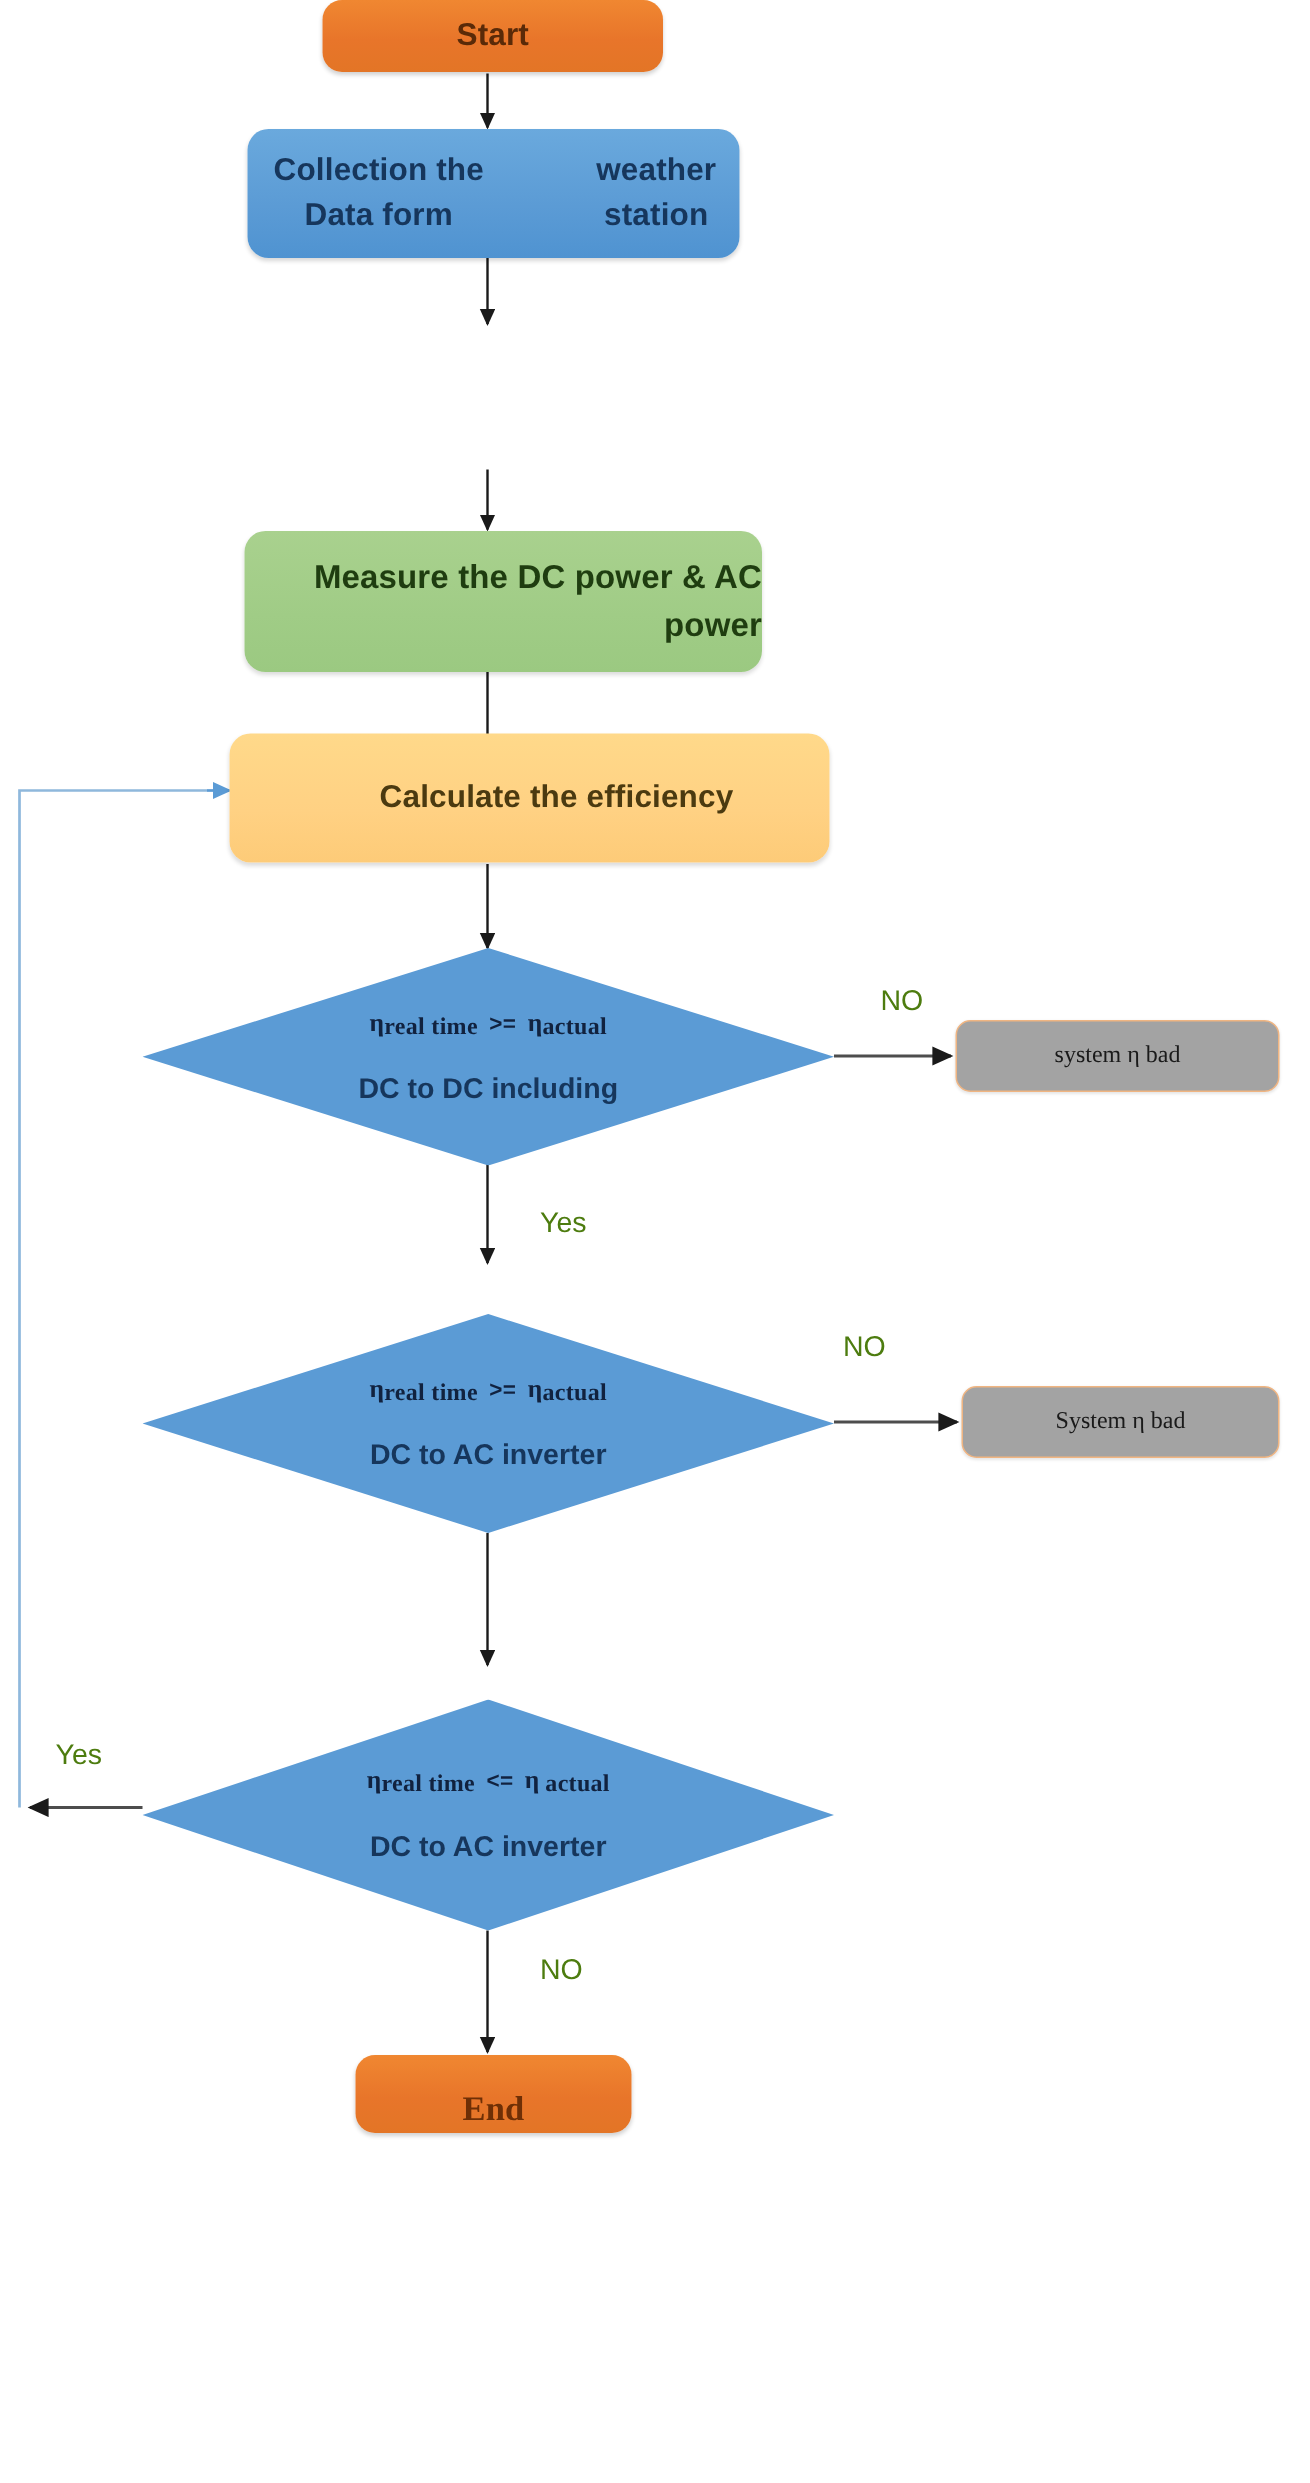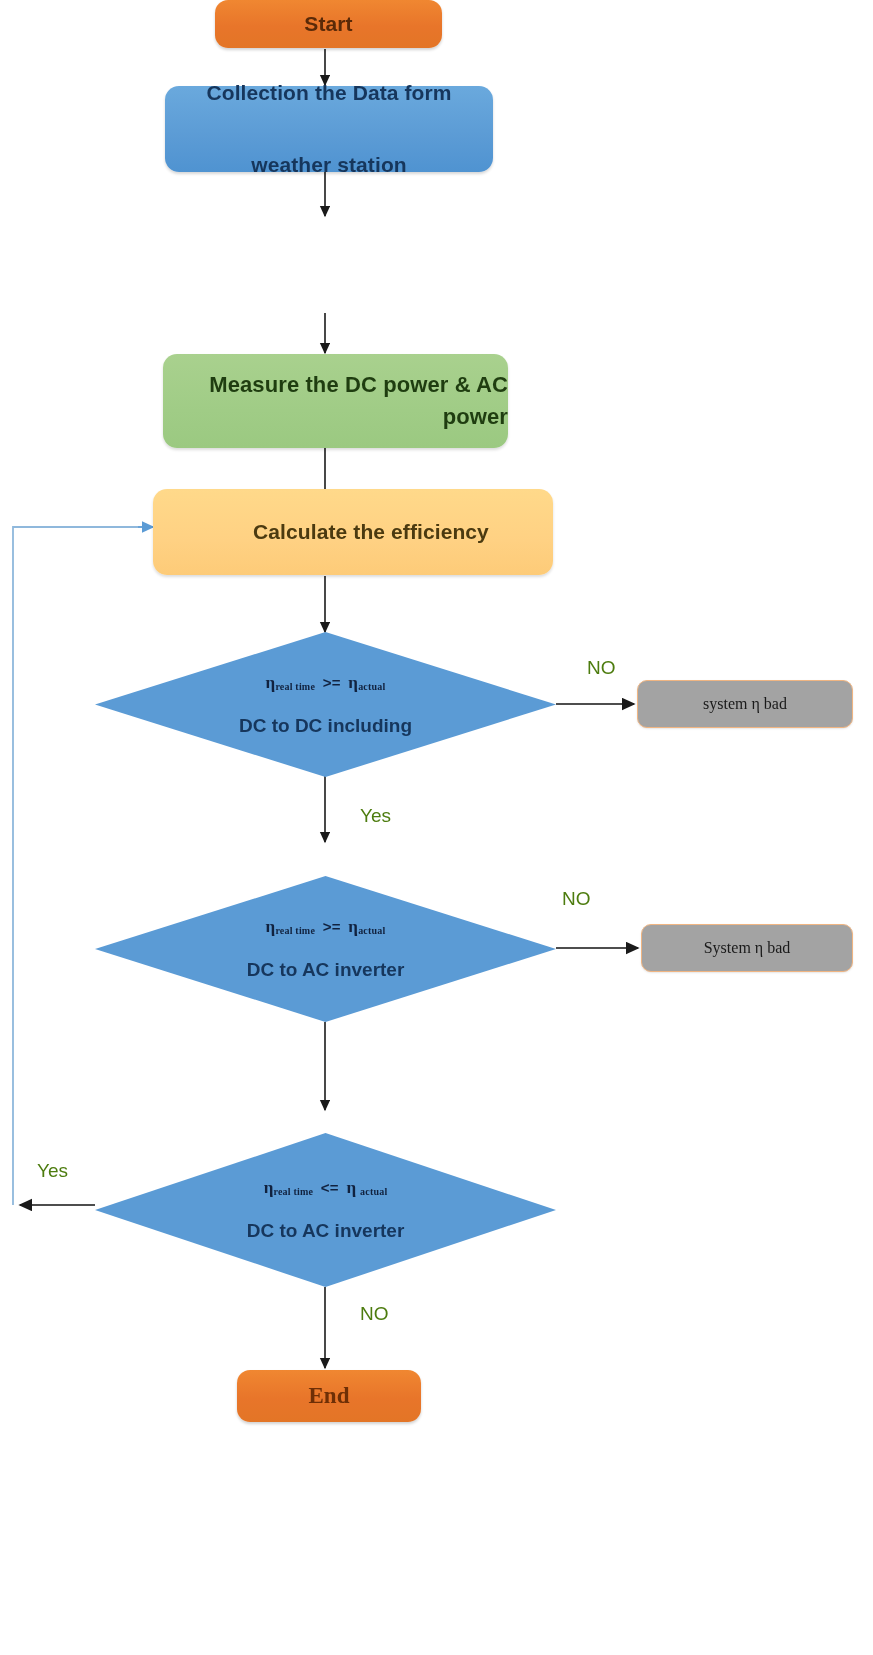--- a/index.html
+++ b/index.html
@@ -81,21 +81,21 @@
   }
   .dcond{
     font-family:"Liberation Serif", serif;
     font-weight:bold;
     font-size:14.5px;
     color:#11223f;
     white-space:nowrap;
     margin-bottom:22px;
     letter-spacing:.2px;
   }
-  .dcond .sub{ font-size:10px; vertical-align:-2px; font-weight:bold;}
+  .dcond .sub{ font-size:16px; vertical-align:-2px; font-weight:bold;}
   .dcond .eta{ font-size:17px; }
   .dcond .op{ font-family:"Liberation Sans", sans-serif; font-size:15px; font-weight:bold;}
   .dname{
     font-family:"Liberation Sans", sans-serif;
     font-weight:bold;
     font-size:19px;
     color:#16365c;
     white-space:nowrap;
   }
 
@@ -172,21 +172,21 @@
       <line x1="95" y1="1205" x2="20" y2="1205" stroke="#4d4d4d" stroke-width="2" marker-end="url(#ah)"></line>
       <polyline points="13,1205 13,527 138,527" fill="none" stroke="#8fb8dc" stroke-width="1.8"></polyline>
       <line x1="138" y1="527" x2="153" y2="527" stroke="#5b9bd5" stroke-width="1.8" marker-end="url(#ahb)"></line>
     </g>
   </svg>
 
   <div class="node rbox start" style="left:215px;top:0px;width:227px;height:48px;font-size:21px;">
     <span>Start</span>
   </div>
 
-  <div class="node rbox blue" style="left:165px;top:86px;width:328px;height:86px;font-size:21px;flex-direction:column;gap:42px;">
+  <div class="node rbox blue" style="left:165px;top:86px;width:328px;height:86px;font-size:21px;flex-direction:row;gap:42px;">
     <span class="txt-line">Collection the Data form</span>
     <span class="txt-line">weather station</span>
   </div>
 
 
   <div class="node rbox green-light" style="left:163px;top:354px;width:345px;height:94px;font-size:22px;flex-direction:column;align-items:flex-end;">
     <span class="txt-line">Measure the DC power &amp; AC</span>
     <span class="txt-line">power</span>
   </div>
 
@@ -247,17 +247,17 @@
         <span class="eta">η</span>&nbsp;<span class="sub">actual</span>
       </div>
       <div class="dname">DC to AC inverter</div>
     </div>
   </div>
 
   <div class="elabel" style="left:37px;top:1160px;">Yes</div>
 
   <div class="elabel" style="left:360px;top:1303px;">NO</div>
 
-  <div class="node rbox end" style="left:237px;top:1370px;width:184px;height:52px;font-size:23px;">
+  <div class="node rbox end" style="left:237px;top:1370px;width:184px;height:52px;font-size:23px;align-items:flex-end;">
     <span>End</span>
   </div>
 
 </div>
 
 </body></html>

